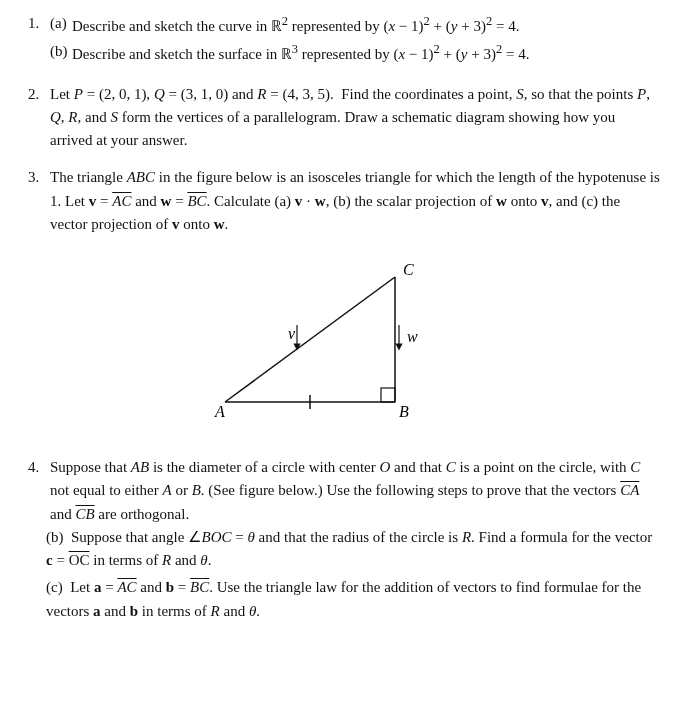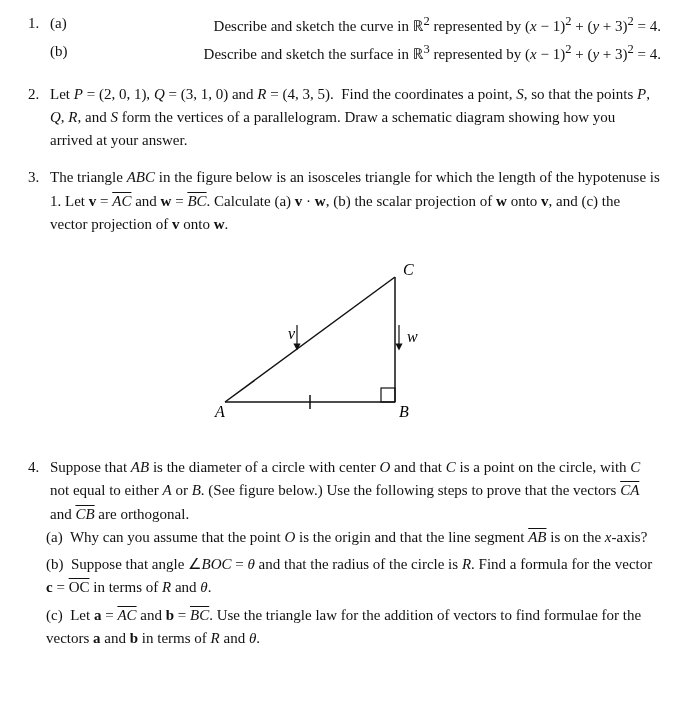--- a/index.html
+++ b/index.html
@@ -11,21 +11,21 @@
       width: 689px;
       min-height: 706px;
       padding: 12px 28px 20px 28px;
       line-height: 1.55;
     }
     .problem-row { display: flex; align-items: flex-start; }
     .problem-num { min-width: 22px; font-size: 15px; }
     .problem-content { flex: 1; }
     .sub-item { display: flex; align-items: flex-start; margin-bottom: 2px; }
     .sub-label { min-width: 22px; }
-    .sub-content { flex: 1; text-align: right; }
+    .sub-content { flex: 1; }
     .math { font-style: italic; }
     .overline { text-decoration: overline; }
     .bold { font-weight: bold; }
     .diagram-area {
       display: flex;
       justify-content: center;
       align-items: center;
       height: 200px;
       margin: 8px 0 12px 0;
     }
@@ -107,24 +107,20 @@
 
 <div style="margin-bottom:10px;">
   <div class="problem-row">
     <span class="problem-num">4.</span>
     <span class="problem-content">
       Suppose that <span class="math">AB</span> is the diameter of a circle with center <span class="math">O</span> and that <span class="math">C</span> is a point on the circle, with <span class="math">C</span> not equal to either <span class="math">A</span> or <span class="math">B</span>. (See figure below.) Use the following steps to prove that the vectors <span class="overline" style="font-style:italic;">CA</span> and <span class="overline" style="font-style:italic;">CB</span> are orthogonal.
     </span>
   </div>
   <div class="sub-problems indent">
     <div class="sub-problem-item">
-      <span class="sub-label">(a)</span>&nbsp;
-      <span>Why can you assume that the point <span class="math">O</span> is the origin and that the line segment <span class="overline" style="font-style:italic;">AB</span> is on the <span class="math">x</span>-axis?</span>
-    </div>
-    <div class="sub-problem-item">
       <span class="sub-label">(b)</span>&nbsp;
       <span>Suppose that angle ∠<span class="math">BOC</span> = <span class="math">θ</span> and that the radius of the circle is <span class="math">R</span>. Find a formula for the vector <span class="bold">c</span> = <span class="overline" style="">OC</span> in terms of <span class="math">R</span> and <span class="math">θ</span>.</span>
     </div>
     <div class="sub-problem-item">
       <span class="sub-label">(c)</span>&nbsp;
       <span>Let <span class="bold">a</span> = <span class="overline" style="font-style:italic;">AC</span> and <span class="bold">b</span> = <span class="overline" style="font-style:italic;">BC</span>. Use the triangle law for the addition of vectors to find formulae for the vectors <span class="bold">a</span> and <span class="bold">b</span> in terms of <span class="math">R</span> and <span class="math">θ</span>.</span>
     </div>
   </div>
 </div>
 

